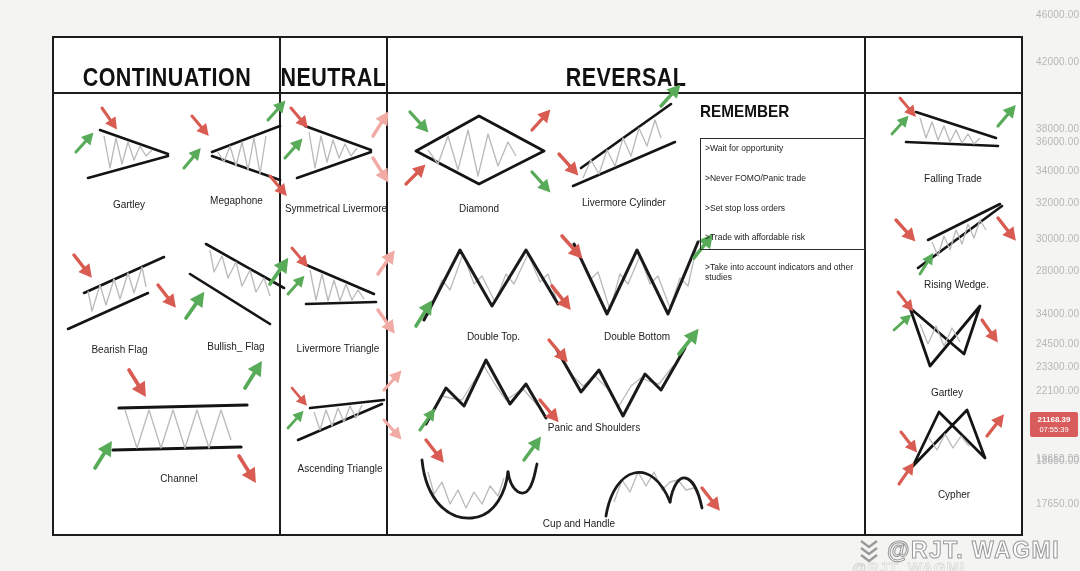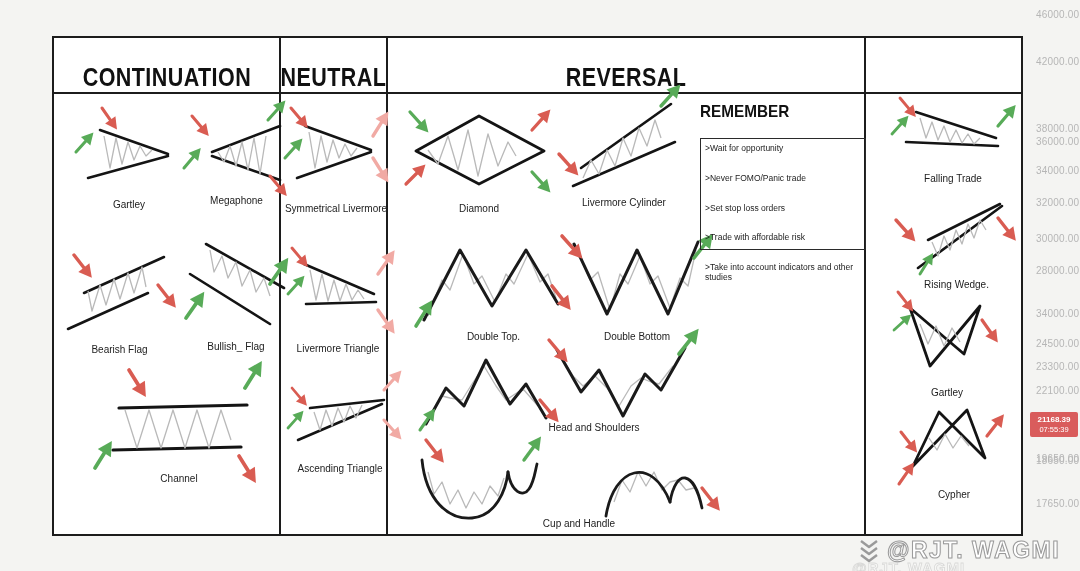--- a/index.html
+++ b/index.html
@@ -216,21 +216,21 @@
     </div>
 
     <div class="pat" style="left:366px;top:310px;width:140px">
       <svg width="140" height="86" viewBox="0 0 140 86">
         <polyline class="zz" points="10,70 22,48 30,50 42,52 52,36 64,18 76,38 86,52 98,44 104,42 118,58"></polyline>
         <polyline class="mw" points="6,76 26,40 44,58 66,12 90,56 106,36 126,70"></polyline>
         <use href="#arr" class="g" transform="translate(0,82) rotate(-55) scale(0.9)"></use>
         <use href="#arr" class="r" transform="translate(120,52) rotate(50)"></use>
       </svg>
     </div>
-    <div class="flabel" style="left:455px;top:384px;width:170px">Head and Shoulders</div>
+    <div class="flabel" style="left:455px;top:384px;width:170px">Panic and Shoulders</div>
 
     <div class="pat" style="left:495px;top:292px;width:160px">
       <svg width="160" height="100" viewBox="0 0 160 100">
         <polyline class="zz" points="12,26 24,46 34,56 46,46 58,58 70,76 82,56 92,48 102,52 110,54 124,36"></polyline>
         <polyline class="mw" points="8,20 32,62 50,40 74,86 96,44 112,60 136,18"></polyline>
         <use href="#arr" class="r" transform="translate(0,10) rotate(50)"></use>
         <use href="#arr" class="g" transform="translate(130,24) rotate(-52) scale(1.1)"></use>
       </svg>
     </div>
 

